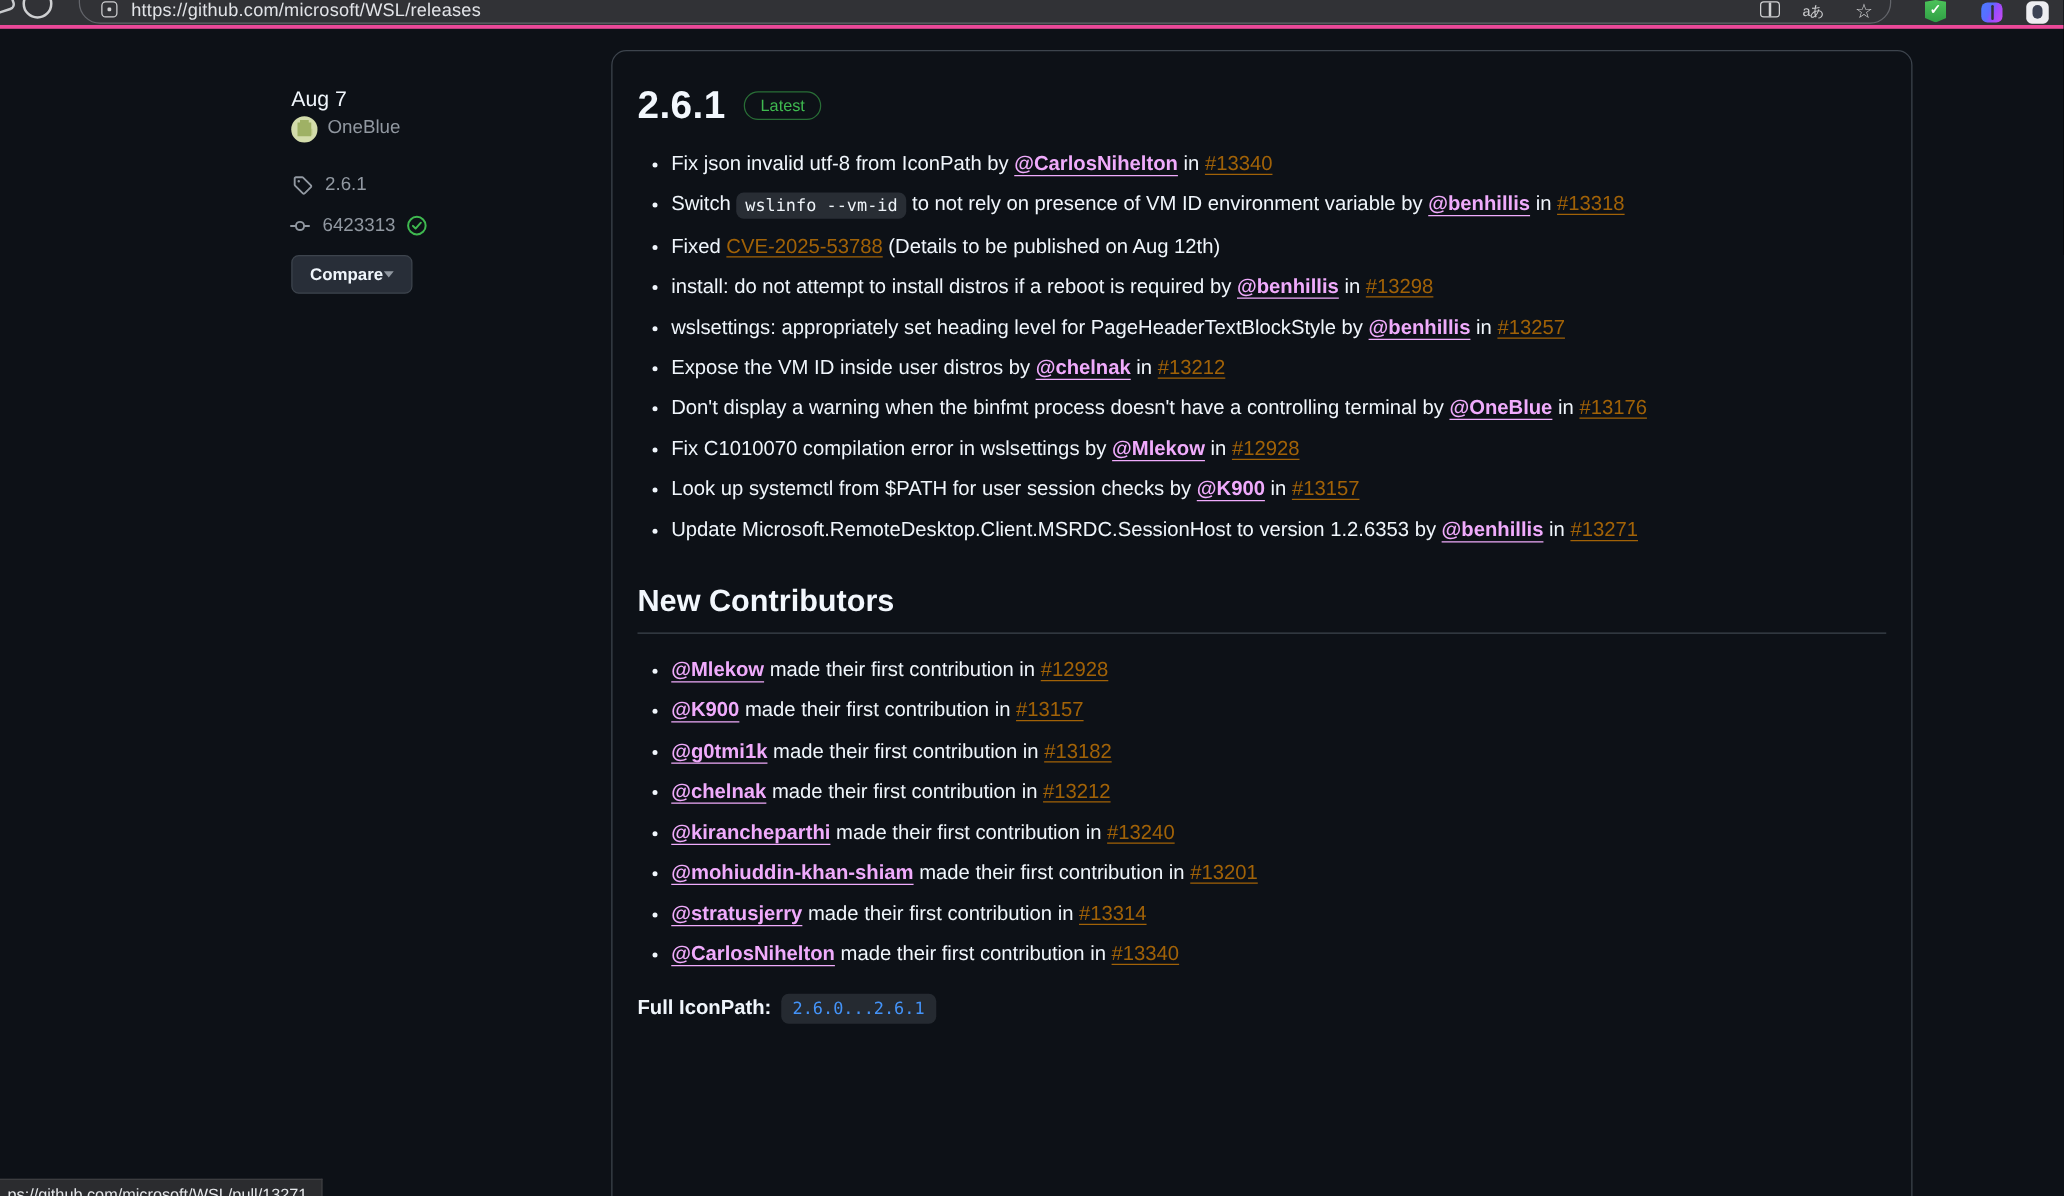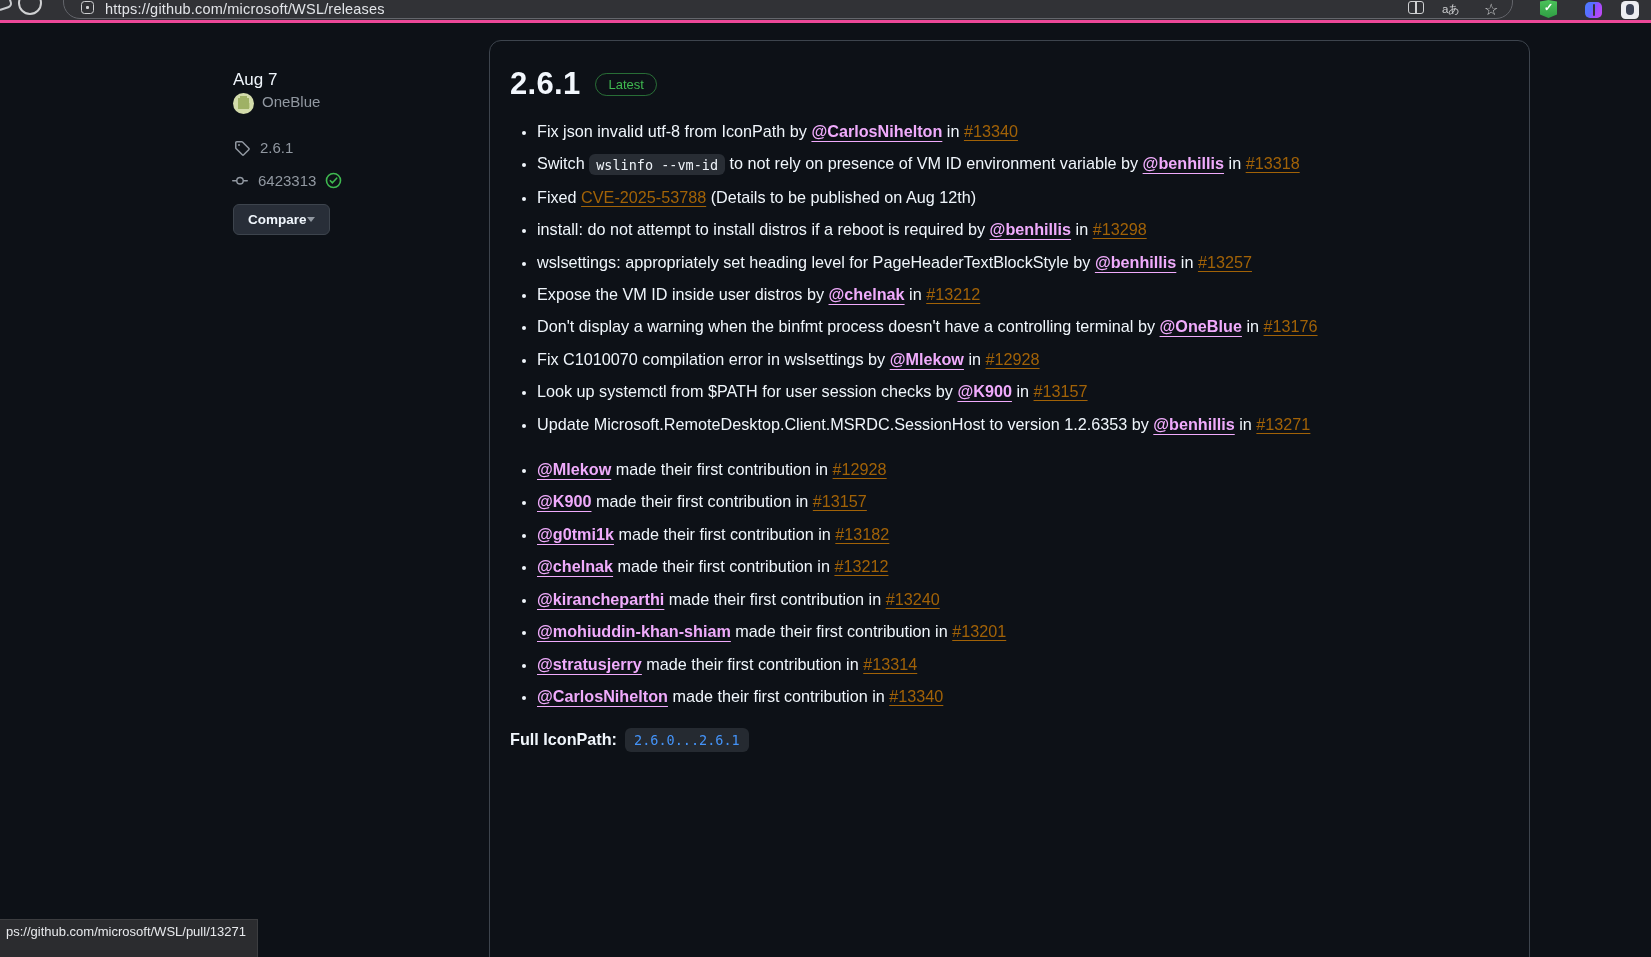--- a/index.html
+++ b/index.html
@@ -140,21 +140,21 @@
   .changelog-row { margin-top:18px; font-size:16.2px; color:#f0f6fc; }
   .changelog-label { font-weight:bold; }
   .changelog-chip {
     font-family:"DejaVu Sans Mono", monospace; font-size:13.5px; color:#4493f8;
     background:rgba(110,118,129,0.25); padding:4px 9px; border-radius:6px;
     margin-left:8px; text-decoration:none; cursor:pointer;
   }
 
   
   .status-tooltip {
-    position:absolute; left:0; bottom:0; height:38px; line-height:23px;
+    position:absolute; left:0; bottom:0; height:14px; line-height:23px;
     background:#2b2c2f; border-top:1px solid #3c3d40; border-right:1px solid #3c3d40;
     color:#e8eaed; font-size:13px; padding:0 11px 0 6px; white-space:nowrap;
   }
 </style>
 </head>
 <body>
 
 <div id="stage">
 
   <div class="chrome">
@@ -216,20 +216,21 @@
         <li><span>Fixed </span><a class="pr-link">CVE-2025-53788</a><span> (Details to be published on Aug 12th)</span></li>
         <li><span>install: do not attempt to install distros if a reboot is required by </span><a class="user-link">@benhillis</a><span> in </span><a class="pr-link">#13298</a></li>
         <li><span>wslsettings: appropriately set heading level for PageHeaderTextBlockStyle by </span><a class="user-link">@benhillis</a><span> in </span><a class="pr-link">#13257</a></li>
         <li><span>Expose the VM ID inside user distros by </span><a class="user-link">@chelnak</a><span> in </span><a class="pr-link">#13212</a></li>
         <li><span>Don't display a warning when the binfmt process doesn't have a controlling terminal by </span><a class="user-link">@OneBlue</a><span> in </span><a class="pr-link">#13176</a></li>
         <li><span>Fix C1010070 compilation error in wslsettings by </span><a class="user-link">@Mlekow</a><span> in </span><a class="pr-link">#12928</a></li>
         <li><span>Look up systemctl from $PATH for user session checks by </span><a class="user-link">@K900</a><span> in </span><a class="pr-link">#13157</a></li>
         <li><span>Update Microsoft.RemoteDesktop.Client.MSRDC.SessionHost to version 1.2.6353 by </span><a class="user-link">@benhillis</a><span> in </span><a class="pr-link">#13271</a></li>
       </ul>
 
+    <h2 class="section-heading new-contributors">New Contributors</h2>
     <ul class="seg-list">
         <li><a class="user-link">@Mlekow</a><span> made their first contribution in </span><a class="pr-link">#12928</a></li>
         <li><a class="user-link">@K900</a><span> made their first contribution in </span><a class="pr-link">#13157</a></li>
         <li><a class="user-link">@g0tmi1k</a><span> made their first contribution in </span><a class="pr-link">#13182</a></li>
         <li><a class="user-link">@chelnak</a><span> made their first contribution in </span><a class="pr-link">#13212</a></li>
         <li><a class="user-link">@kirancheparthi</a><span> made their first contribution in </span><a class="pr-link">#13240</a></li>
         <li><a class="user-link">@mohiuddin-khan-shiam</a><span> made their first contribution in </span><a class="pr-link">#13201</a></li>
         <li><a class="user-link">@stratusjerry</a><span> made their first contribution in </span><a class="pr-link">#13314</a></li>
         <li><a class="user-link">@CarlosNihelton</a><span> made their first contribution in </span><a class="pr-link">#13340</a></li>
       </ul>

